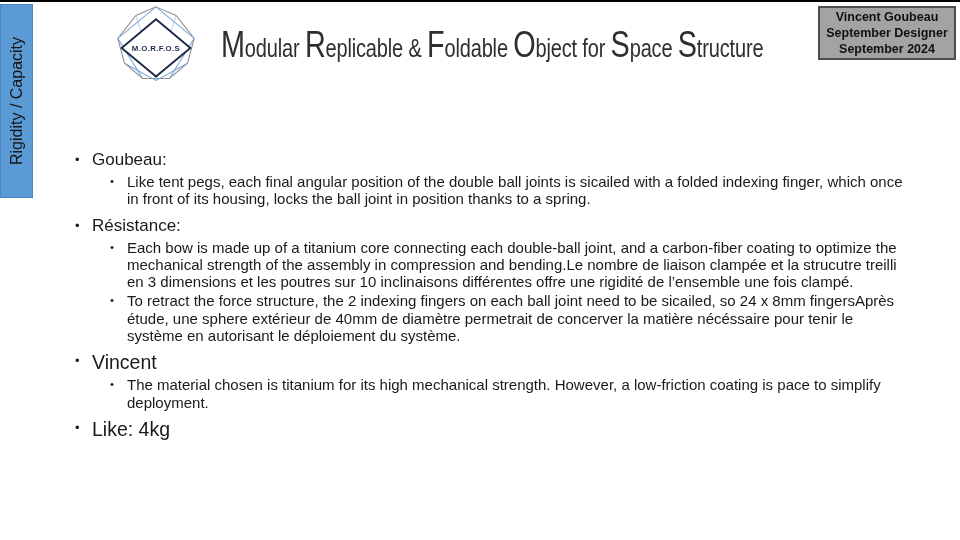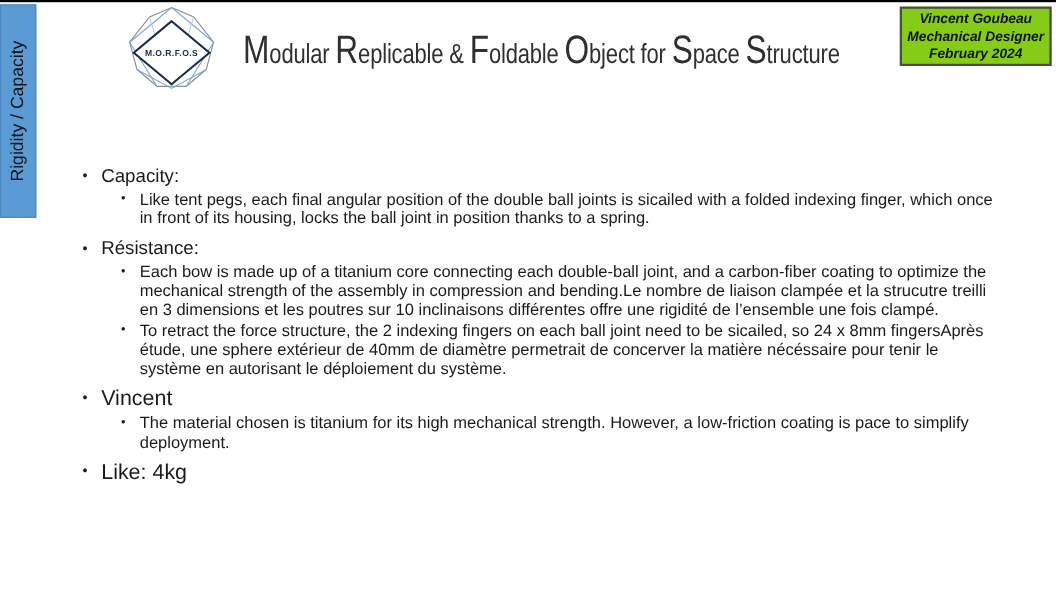--- a/index.html
+++ b/index.html
@@ -36,24 +36,24 @@
     position:absolute; left:221px; top:22px; white-space:nowrap;
     color:#2f2f2f; font-weight:300; letter-spacing:-.2px;
     transform:scaleX(.8); transform-origin:left top;
   }
   .title .tbig   { font-size:36px; font-weight:300; }
   .title .tsmall { font-size:25px; font-weight:300; }
 
   
   .infobox {
     position:absolute; left:818px; top:4px; width:138px; height:54px;
-    border:2px solid #4d4d4d; background:#84cc16;
+    border:2px solid #4d4d4d; background:#a3a3a3;
     display:flex; flex-direction:column; justify-content:center;
     text-align:center; font-size:12.5px; font-weight:600;
-    line-height:16px; color:#111;font-style:italic;
+    line-height:16px; color:#111;
   }
 
   
   .content { position:absolute; left:75px; top:140px; width:840px; }
   .row { display:flex; align-items:flex-start; }
   .row .glyph { flex:0 0 17px; }
   .row .txt { flex:1 1 auto; }
 
   .lv1 { font-size:17px; line-height:22px; margin:7px 0 2px 0; }
   .lv1 .glyph { font-size:13px; line-height:22px; }
@@ -82,28 +82,28 @@
       <line x1="69" y1="12" x2="48" y2="80" stroke="#aac4e6" stroke-width="0.9"></line>
       <polygon points="48,16 84,46 48,76 12,46" fill="#ffffff" stroke="#1d2b49" stroke-width="2"></polygon>
       <text x="48" y="49.5" text-anchor="middle">M.O.R.F.O.S</text>
     </svg>
   </div>
 
   <div class="title"><span class="tbig">M</span><span class="tsmall">odular </span><span class="tbig">R</span><span class="tsmall">eplicable </span><span class="tsmall">&amp; </span><span class="tbig">F</span><span class="tsmall">oldable </span><span class="tbig">O</span><span class="tsmall">bject </span><span class="tsmall">for </span><span class="tbig">S</span><span class="tsmall">pace </span><span class="tbig">S</span><span class="tsmall">tructure</span></div>
 
   <div class="infobox">
     <div>Vincent Goubeau</div>
-    <div>Mechanical Designer</div>
-    <div>February 2024</div>
+    <div>September Designer</div>
+    <div>September 2024</div>
   </div>
 
   <div class="content">
       <div class="row lv1">
         <span class="glyph">•</span>
-        <span class="txt">Capacity:</span>
+        <span class="txt">Goubeau:</span>
       </div>
       <div class="row lv2">
         <span class="glyph">•</span>
         <span class="txt">Like tent pegs, each final angular position of the double ball joints is sicailed with a folded indexing finger, which once in front of its housing, locks the ball joint in position thanks to a spring.</span>
       </div>
       <div class="row lv1">
         <span class="glyph">•</span>
         <span class="txt">Résistance:</span>
       </div>
       <div class="row lv2">

